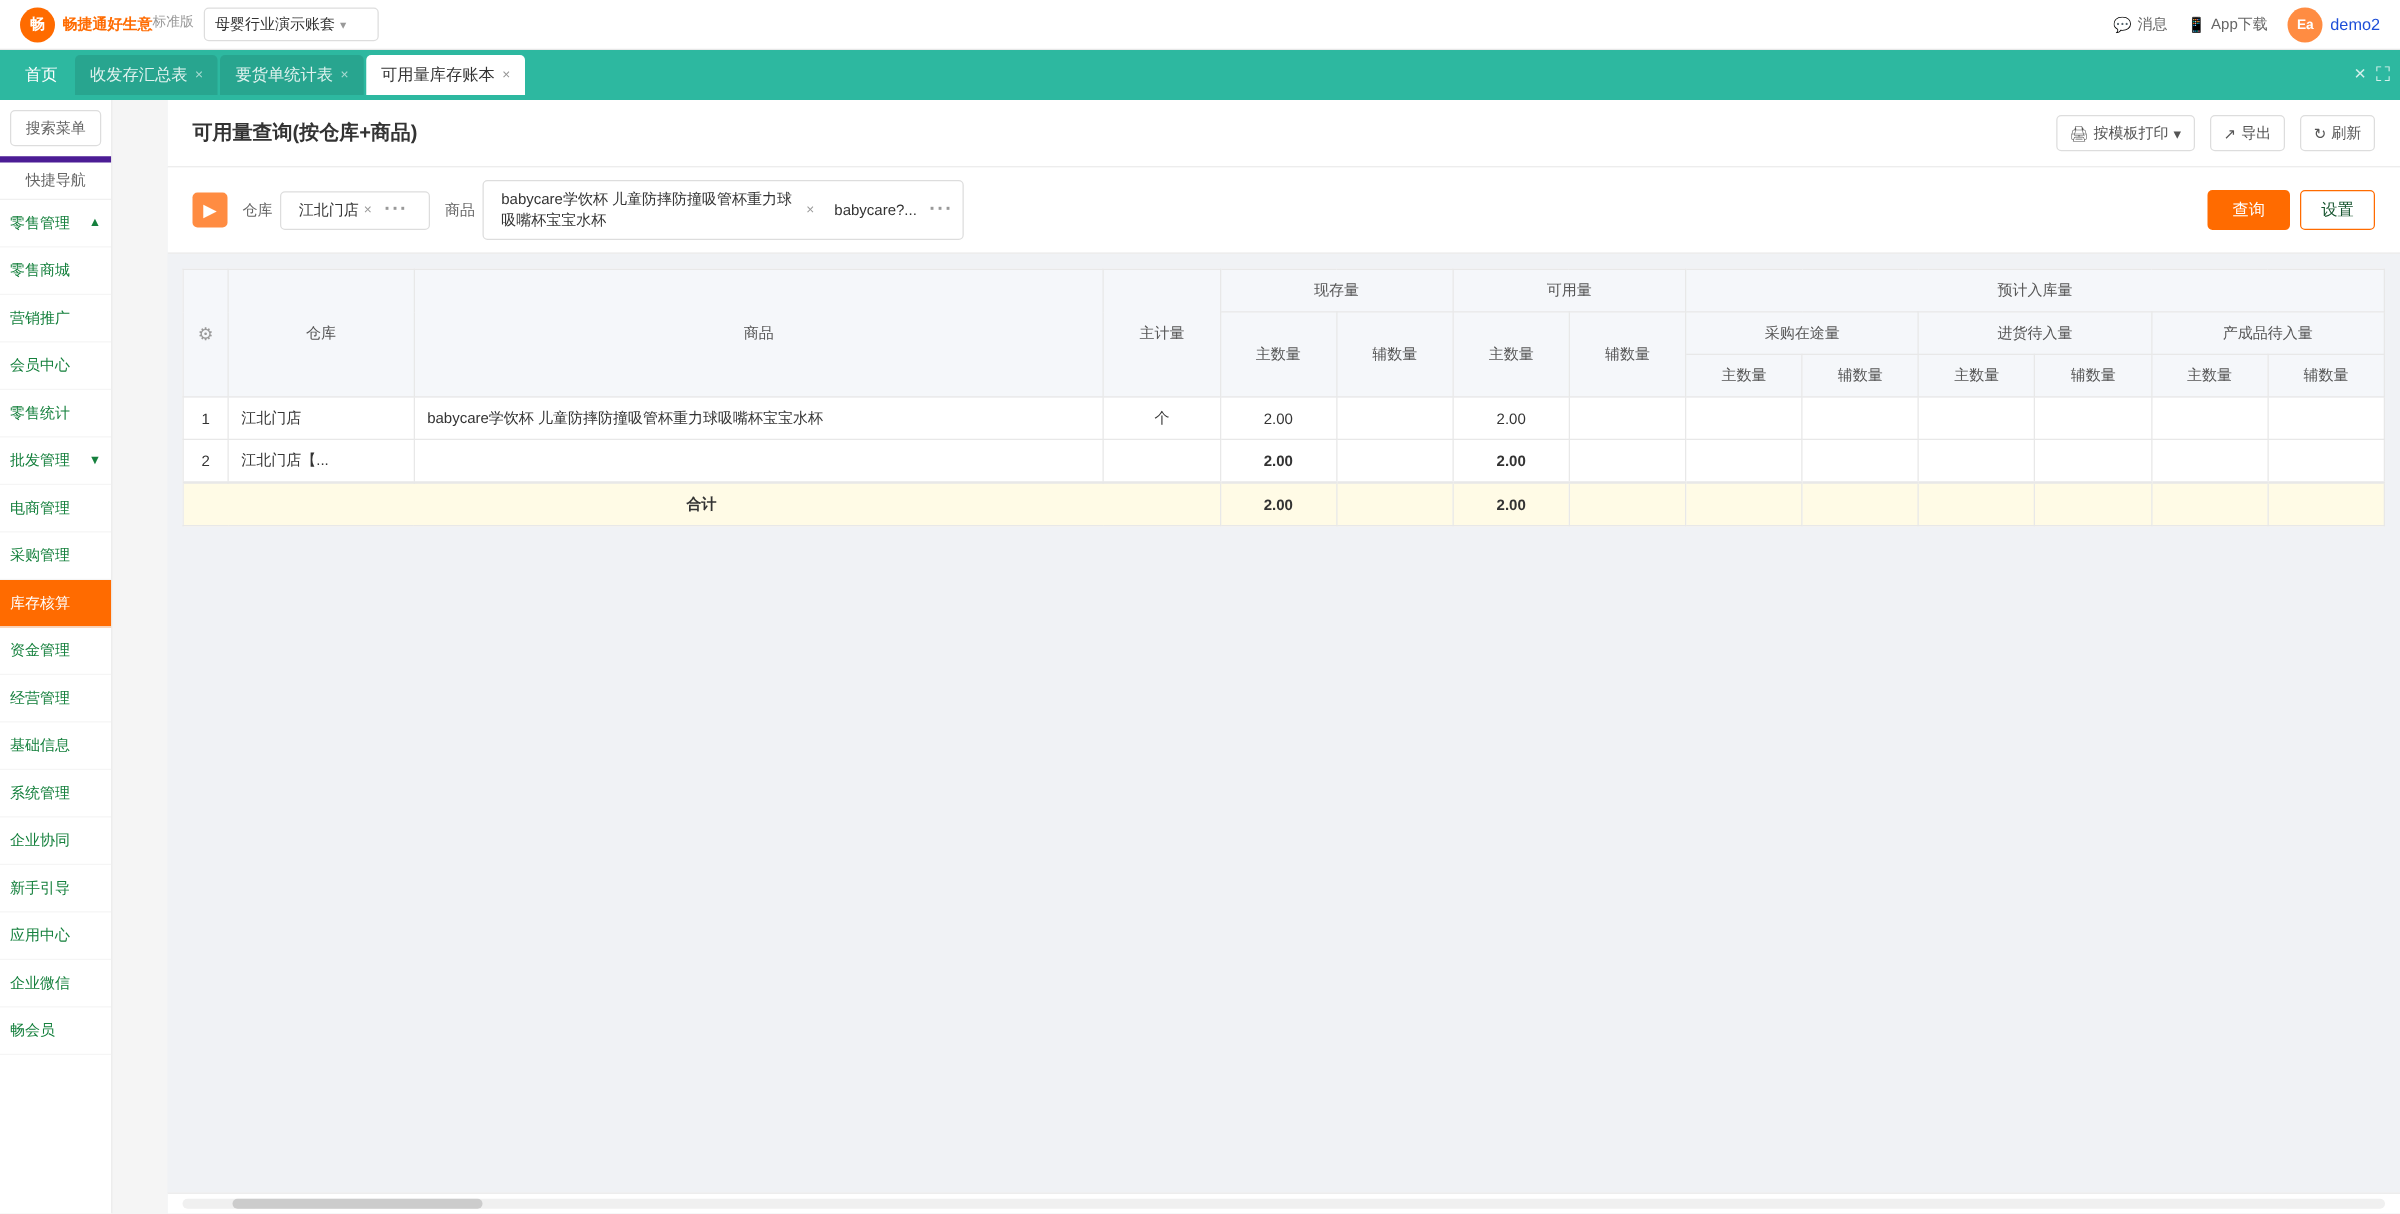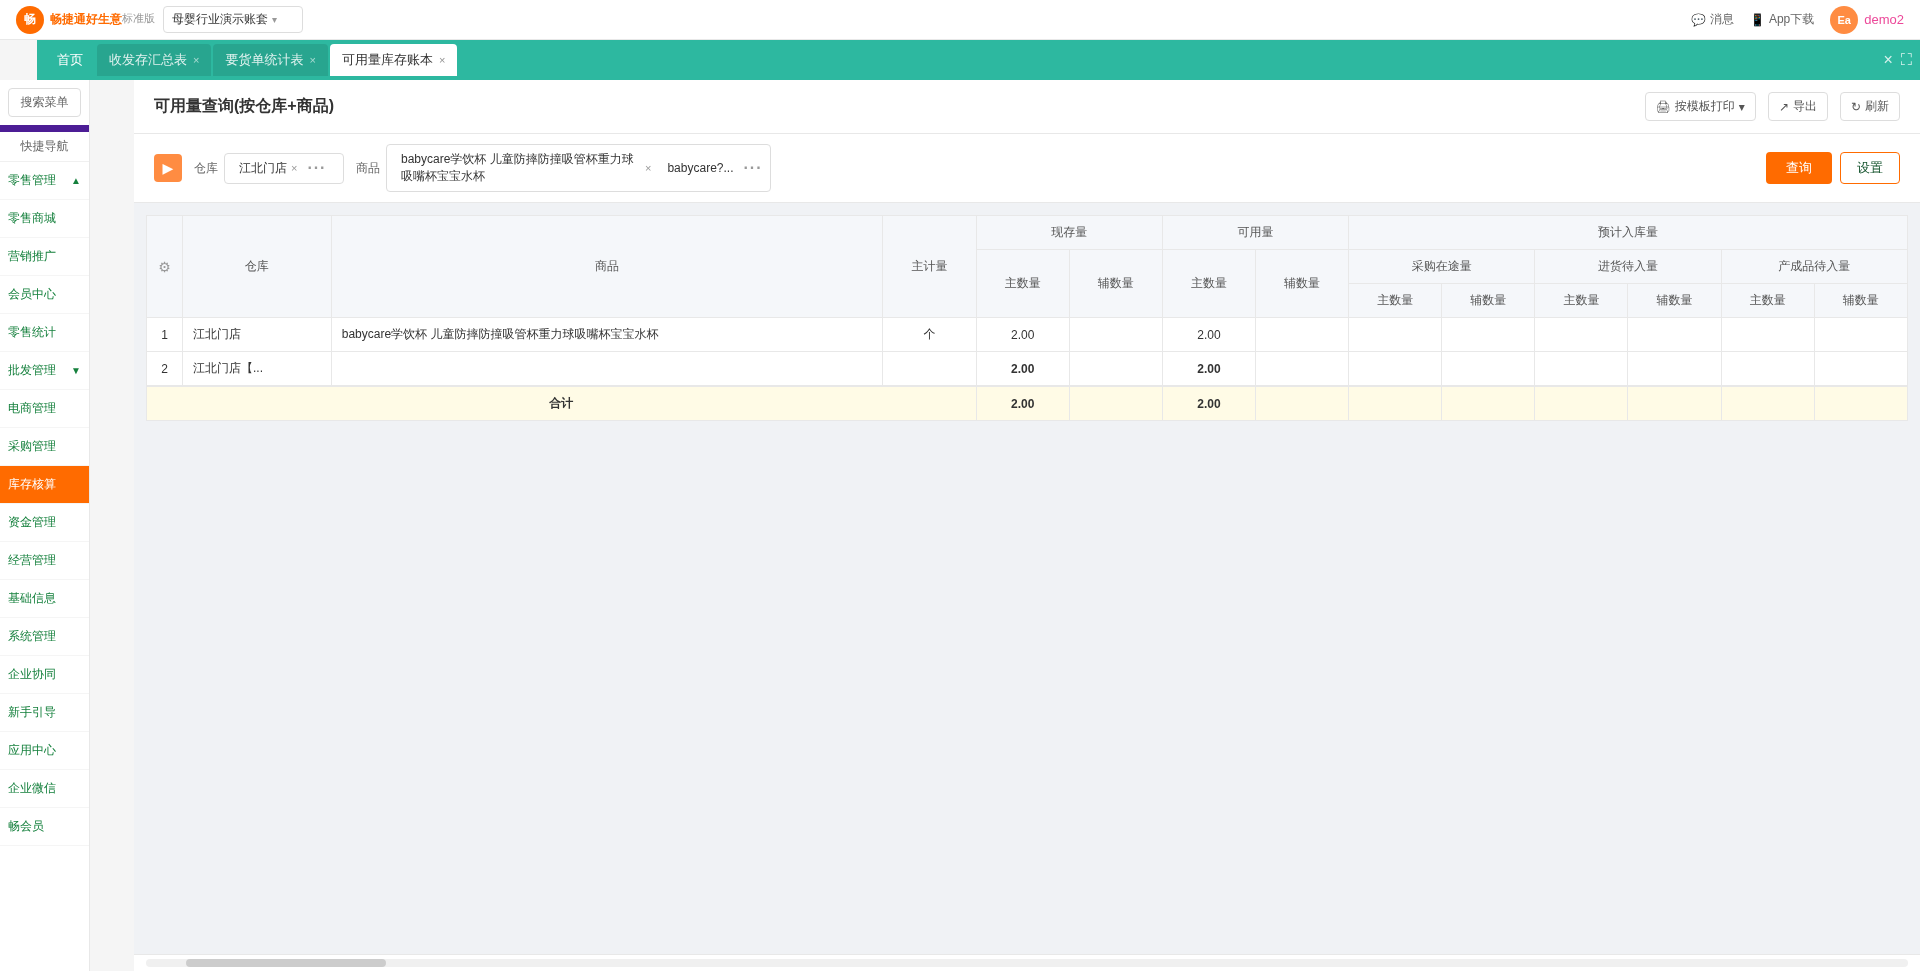--- a/index.html
+++ b/index.html
@@ -10,34 +10,34 @@
     .top-bar-left { display: flex; align-items: center; gap: 8px; }
     .logo-area { display: flex; align-items: center; gap: 6px; }
     .logo-icon { width: 28px; height: 28px; background: #ff6b00; border-radius: 50%; display: flex; align-items: center; justify-content: center; color: white; font-size: 12px; font-weight: bold; }
     .store-selector { display: flex; align-items: center; gap: 4px; padding: 4px 8px; border: 1px solid #ddd; border-radius: 4px; cursor: pointer; font-size: 12px; color: #333; background: #fff; min-width: 140px; }
     .store-selector-arrow { color: #999; font-size: 10px; }
     .top-bar-right { display: flex; align-items: center; gap: 16px; }
     .top-bar-action { display: flex; align-items: center; gap: 4px; cursor: pointer; color: #666; font-size: 12px; }
     .user-avatar { width: 28px; height: 28px; border-radius: 50%; background: #ff8c42; display: flex; align-items: center; justify-content: center; color: white; font-size: 11px; font-weight: bold; }
 
     
-    .tab-bar { height: 40px; background: #2db8a0; display: flex; align-items: center; padding: 0 8px; flex-shrink: 0; gap: 2px; margin-left: 37px; }
+    .tab-bar { height: 40px; background: #2db8a0; display: flex; align-items: center; padding: 0 8px; flex-shrink: 0; gap: 2px; }
     .tab { display: flex; align-items: center; gap: 6px; padding: 0 12px; height: 32px; border-radius: 4px 4px 0 0; cursor: pointer; font-size: 13px; color: rgba(255,255,255,0.85); background: rgba(0,0,0,0.1); white-space: nowrap; }
     .tab.active { background: #fff; color: #333; border-radius: 4px 4px 0 0; }
     .tab-close { font-size: 11px; color: inherit; cursor: pointer; opacity: 0.7; }
     .tab-home { color: white; font-size: 13px; padding: 0 12px; height: 32px; display: flex; align-items: center; cursor: pointer; }
     .tab-bar-right { margin-left: auto; display: flex; align-items: center; gap: 8px; }
     .tab-bar-btn { color: white; cursor: pointer; font-size: 16px; opacity: 0.8; }
 
     
     .main-layout { display: flex; flex: 1; overflow: hidden; }
 
     
     .sidebar { width: 90px; background: #fff; border-right: 1px solid #e8e8e8; display: flex; flex-direction: column; flex-shrink: 0; overflow-y: auto; }
-    .sidebar-search { padding: 8px; border-bottom: 7px solid #4c1d95; }
+    .sidebar-search { padding: 8px; border-bottom: 5px solid #4c1d95; }
     .sidebar-search-btn { width: 100%; padding: 5px; background: none; border: 1px solid #ddd; border-radius: 4px; cursor: pointer; font-size: 12px; color: #666; text-align: center; }
     .sidebar-nav-btn { padding: 6px 8px; text-align: center; cursor: pointer; font-size: 12px; color: #666; border-bottom: 1px solid #f0f0f0; }
     .sidebar-item { padding: 10px 8px; text-align: center; cursor: pointer; font-size: 12px; color: #15803d; border-bottom: 1px solid #f5f5f5; display: flex; align-items: center; justify-content: space-between; }
     .sidebar-item.active { background: #ff6b00; color: white; }
     .sidebar-item-arrow { font-size: 10px; color: inherit; }
 
     
     .content { flex: 1; display: flex; flex-direction: column; overflow: hidden; background: #f0f2f5; margin-left: 44px; }
     .page-header { background: #fff; padding: 12px 20px; border-bottom: 1px solid #e8e8e8; display: flex; align-items: center; justify-content: space-between; flex-shrink: 0; }
     .page-title { font-size: 16px; font-weight: bold; color: #333; }
@@ -97,21 +97,21 @@
       <span>消息</span>
     </div>
     <div class="top-bar-action">
       <span>📱</span>
       <span>App下载</span>
     </div>
     <div style="display:flex;align-items:center;gap:6px;cursor:pointer;justify-content:flex-end;">
       <div class="user-avatar">
         <span>Ea</span>
       </div>
-      <span style="font-size:13px;color:#ec4899;">demo2</span>
+      <span style="font-size:13px;color:#1d4ed8;">demo2</span>
     </div>
   </div>
 </div>
 
 <div class="tab-bar">
   <div class="tab-home">首页</div>
   <div class="tab">
     <span>收发存汇总表</span>
     <span class="tab-close">×</span>
   </div>

